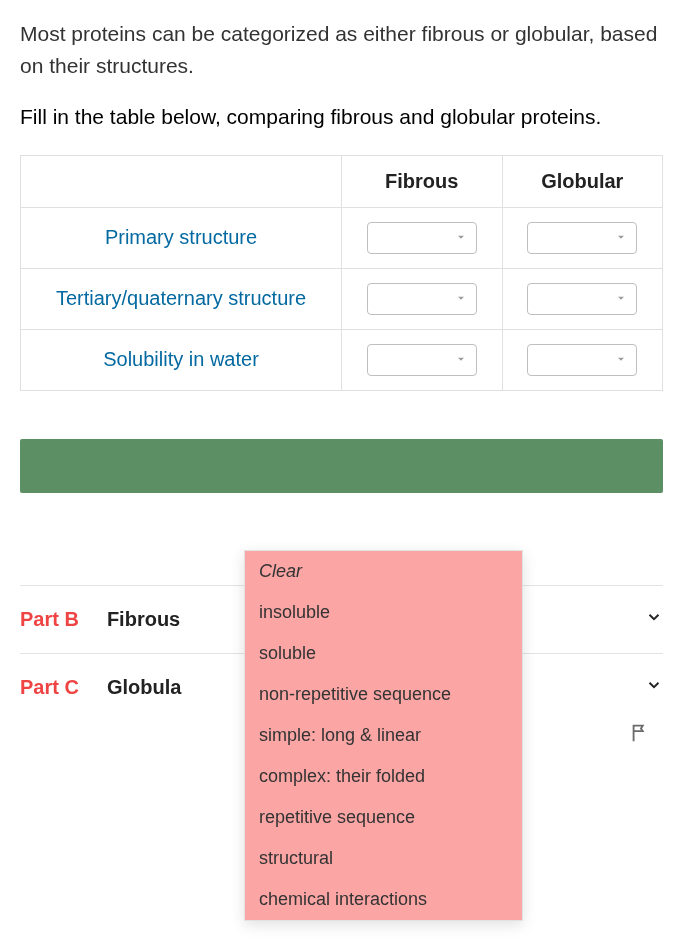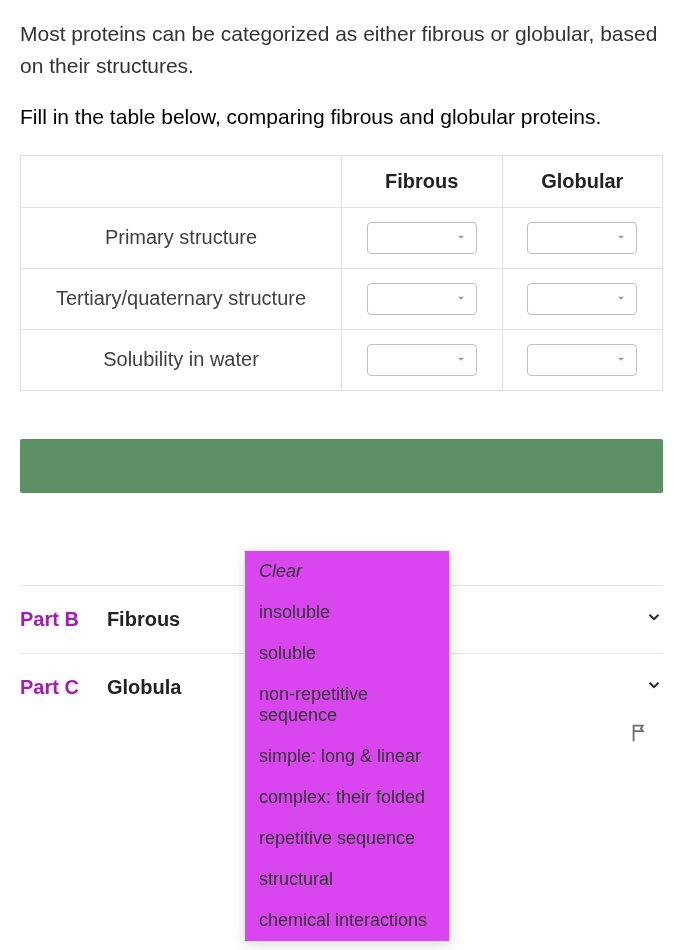--- a/index.html
+++ b/index.html
@@ -5,50 +5,50 @@
   * { box-sizing: border-box; margin: 0; padding: 0; }
   html, body { width: 683px; height: 950px; font-family: Arial, Helvetica, sans-serif; background: #fff; color: #333; }
   .page { padding: 18px 20px 0 20px; position: relative; }
   .intro { font-size: 21px; line-height: 1.5; color: #333; margin-bottom: 20px; }
   .intro2 { font-size: 21px; line-height: 1.5; color: #000000; margin-bottom: 22px; }
 
   table.comp { width: 100%; border-collapse: collapse; table-layout: fixed; }
   table.comp th, table.comp td { border: 1px solid #e0e0e0; padding: 14px 10px; text-align: center; font-size: 20px; }
   table.comp th { font-weight: 700; color: #222; }
   table.comp th:first-child { font-weight: 400; }
-  table.comp .rowlabel { font-size: 20px; color: #404040; }
+  table.comp .rowlabel { font-size: 20px; color: #0369a1; }
   table.comp col.c1 { width: 50%; }
   table.comp col.c2 { width: 25%; }
   table.comp col.c3 { width: 25%; }
 
   .dd { display: inline-flex; align-items: center; justify-content: flex-end; width: 110px; height: 32px; border: 1px solid #bfbfbf; border-radius: 4px; background: #fff; padding: 0 8px; cursor: pointer; }
   .dd.open { border-color: #999; }
   .dd svg { width: 14px; height: 14px; }
   .dd .chev-down { fill: #9a9a9a; }
   .dd .chev-up { fill: #9a9a9a; }
 
   .green-bar { margin-top: 48px; height: 54px; background: #5c8f63; border-radius: 2px; }
 
   .flag { position: absolute; right: 32px; top: 720px; color: #6b6b6b; }
   .flag svg { width: 22px; height: 26px; stroke: #6b6b6b; fill: none; stroke-width: 2; }
 
   .section-row { border-top: 1px solid #e4e4e4; padding: 22px 0 22px 0; display: flex; align-items: center; position: relative; }
-  .section-row .plabel { color: #a21caf; font-weight: 700; font-size: 20px; margin-right: 28px; }
+  .section-row .plabel { color: #ef4444; font-weight: 700; font-size: 20px; margin-right: 28px; }
   .section-row .ptitle { font-family: "Arial Black", Arial, sans-serif; font-weight: 900; font-size: 20px; color: #222; }
   .section-row .expand { margin-left: auto; color: #222; }
   .section-row .expand svg { width: 18px; height: 18px; }
   .sections { margin-top: 92px; }
 
   
   .dropdown-menu {
     position: absolute;
     left: 244px;
     top: 550px;
-    width: 206px;
-    background: #d946ef;
+    width: 279px;
+    background: #fca5a5;
     border: 1px solid #e2e2e2;
     box-shadow: 0 4px 14px rgba(0,0,0,0.12);
     z-index: 50;
     font-size: 18px;
   }
   .dropdown-menu .opt { padding: 10px 14px; color: #333; cursor: pointer; }
   .dropdown-menu .opt.clear { font-style: italic; }
 </style>
 </head>
 <body>

